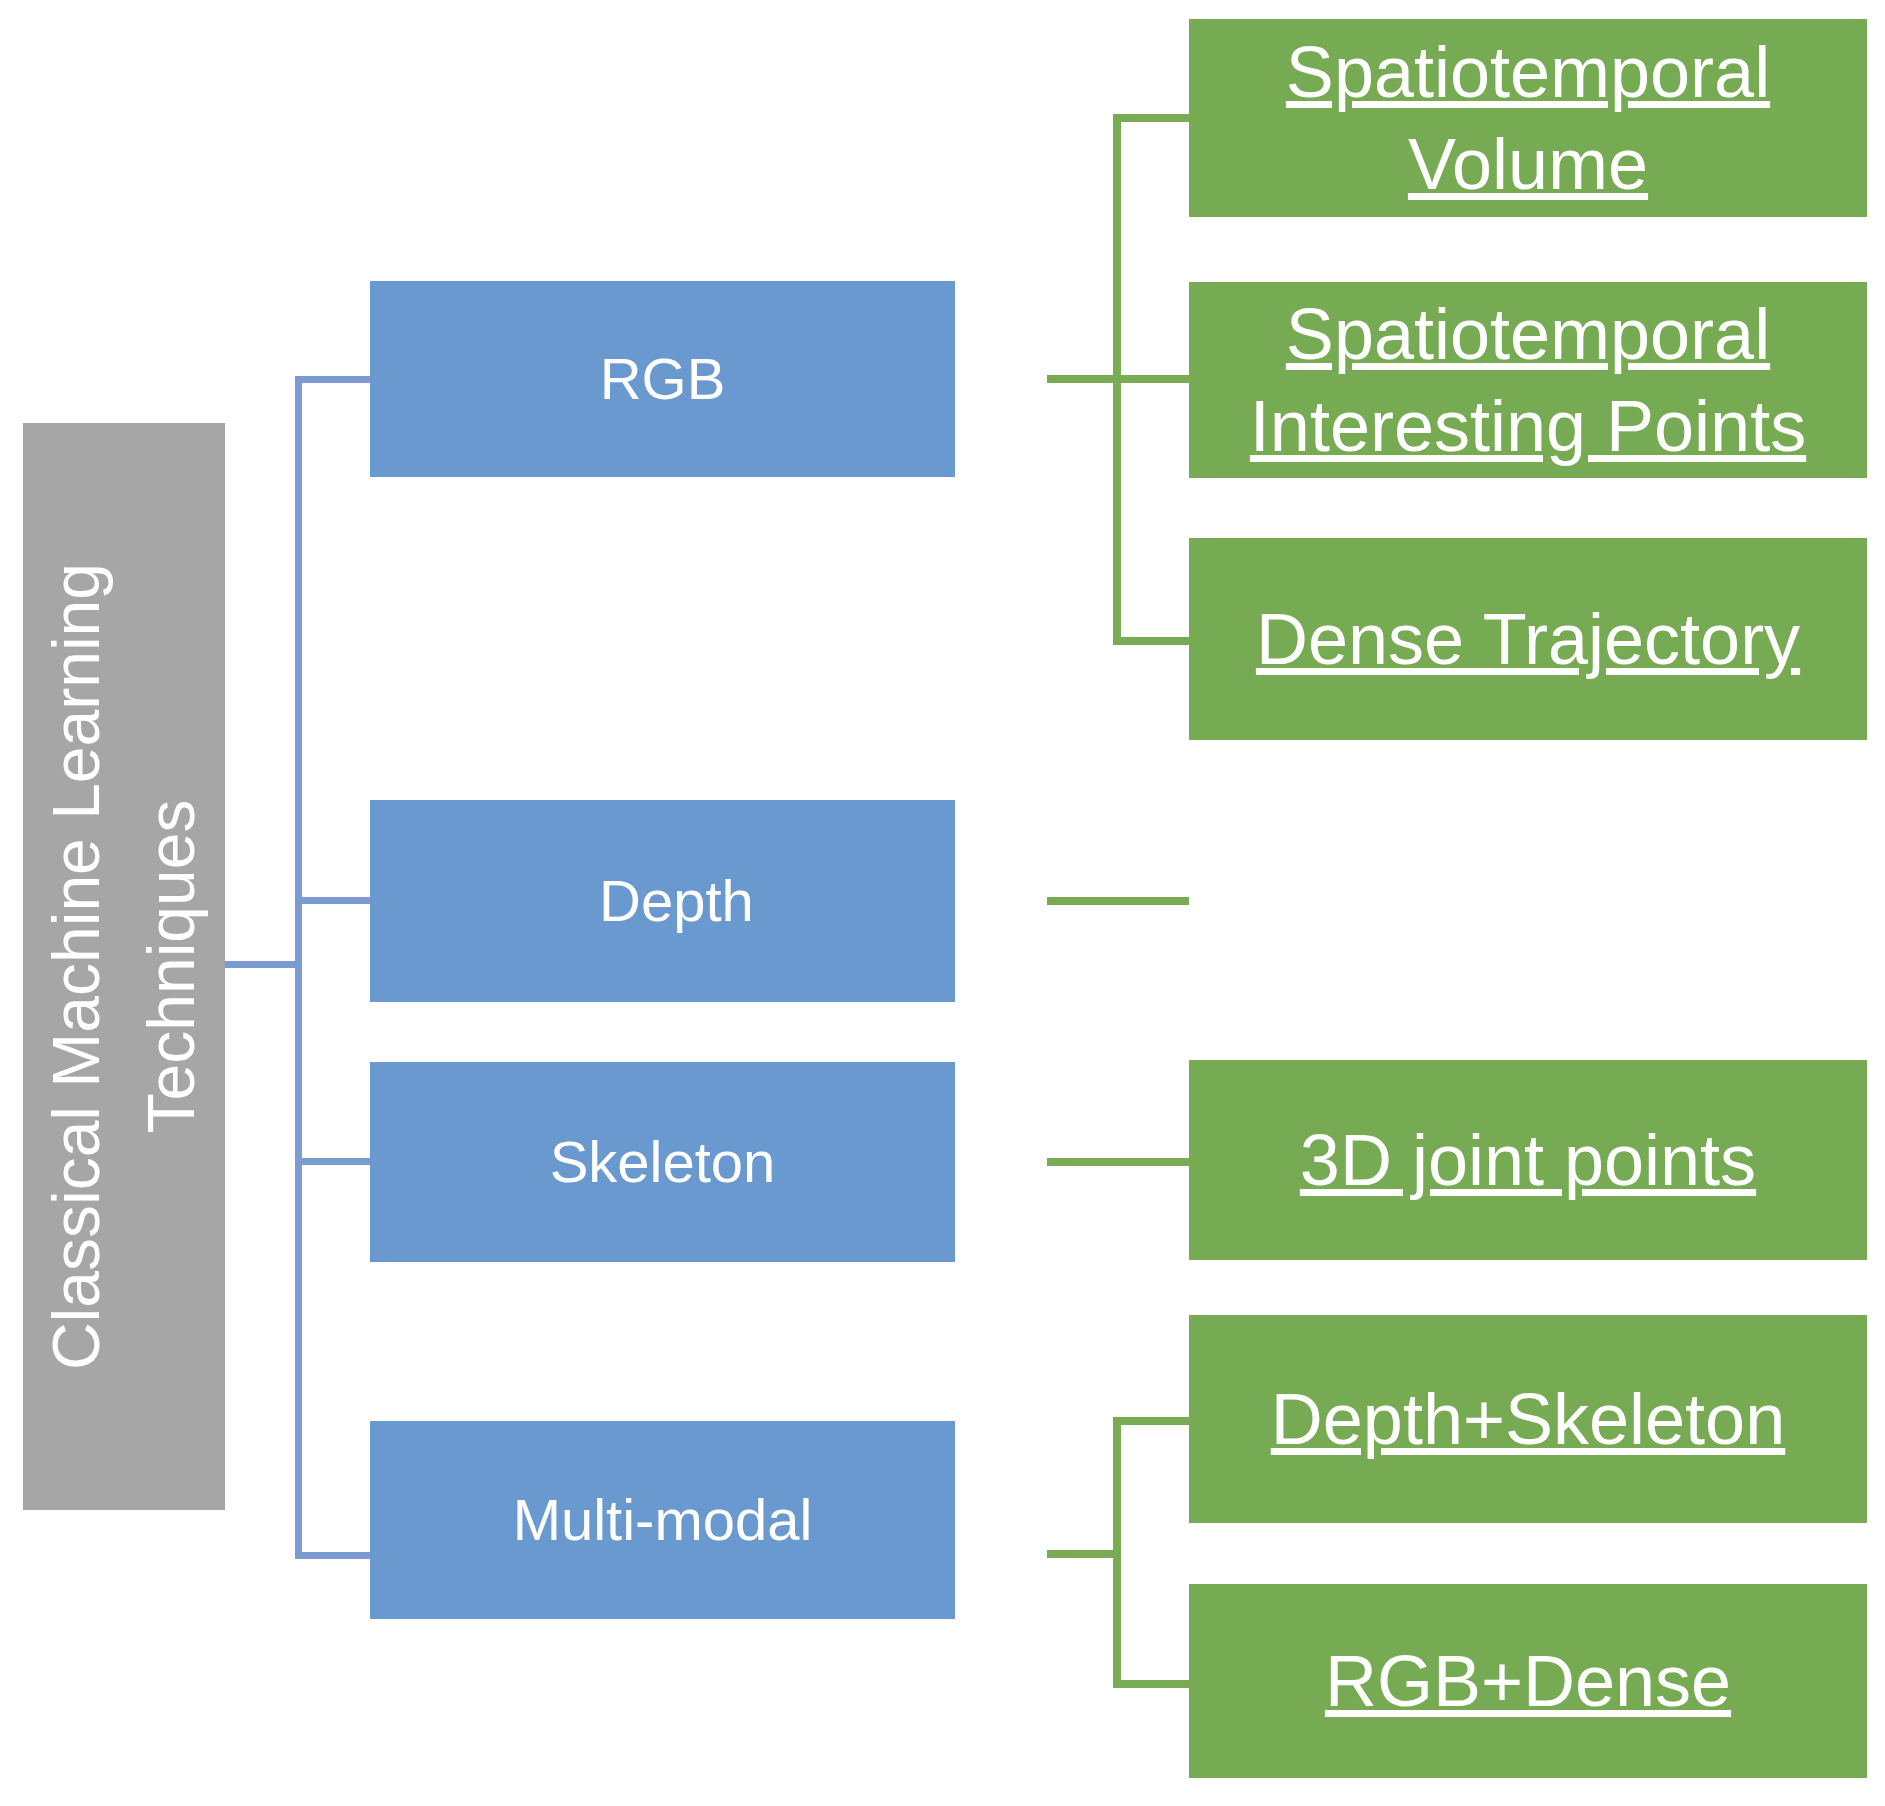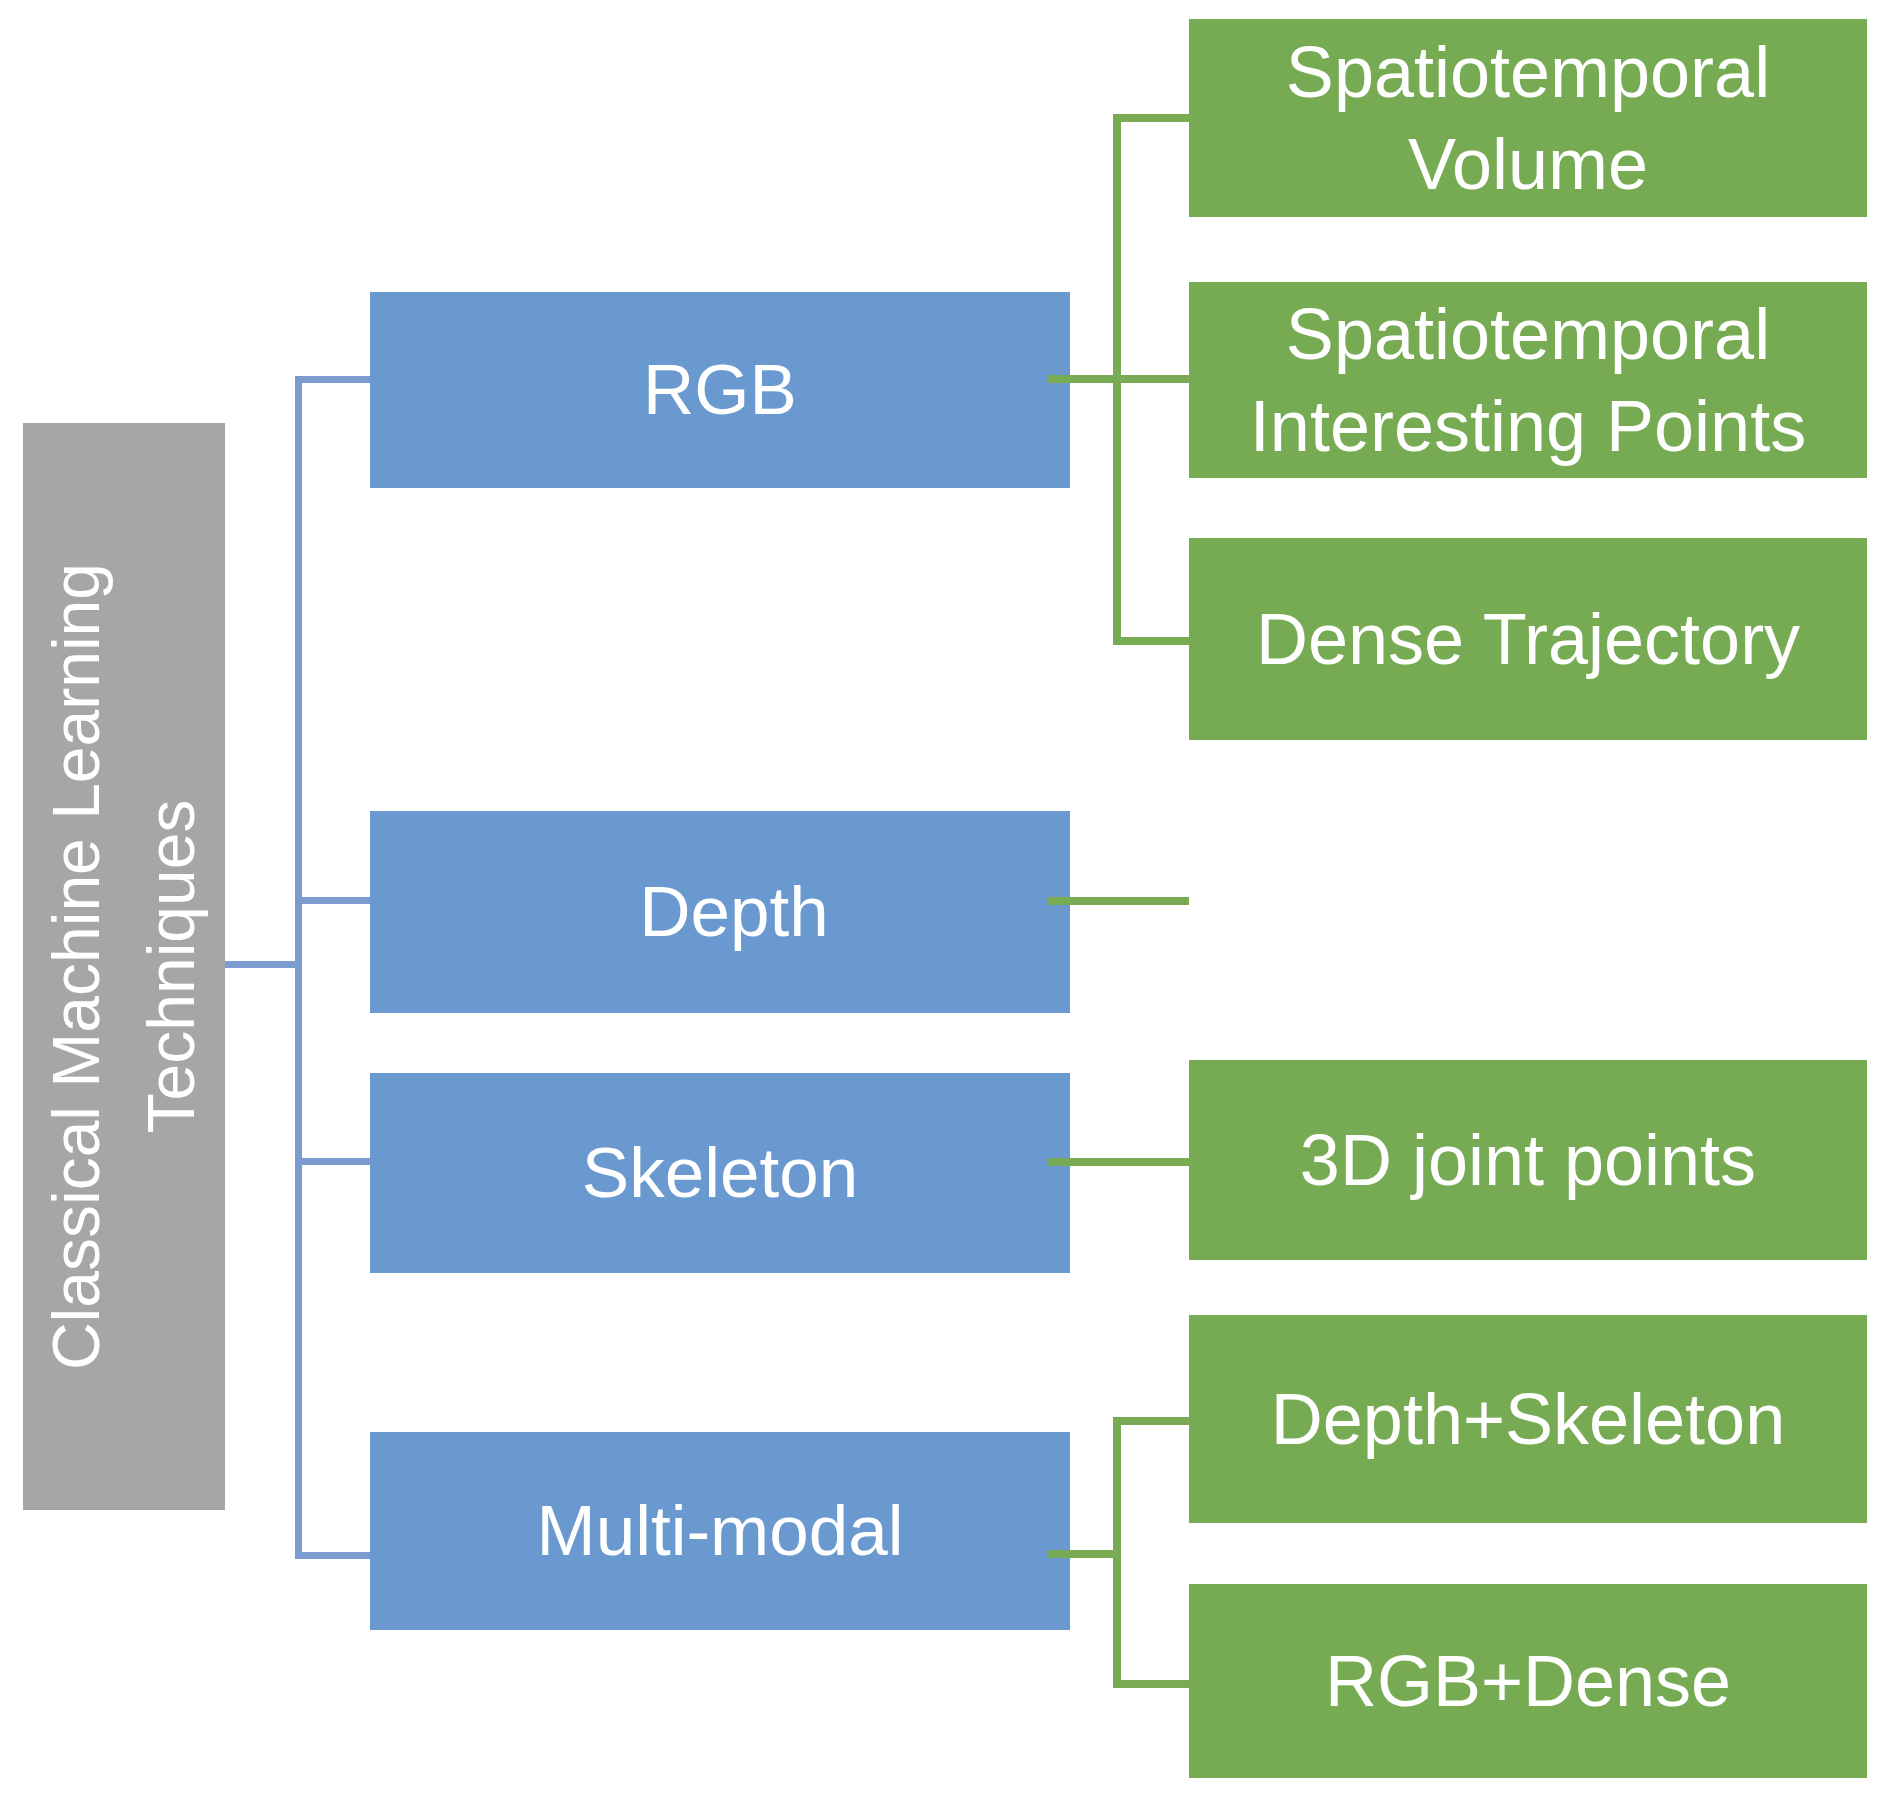--- a/index.html
+++ b/index.html
@@ -9,26 +9,26 @@
   html,body{margin:0;padding:0;background:#ffffff;}
   .canvas{
     position:relative; width:1885px; height:1806px; background:#ffffff;
     font-family:"Liberation Sans", sans-serif; overflow:hidden;
   }
   .node{
     position:absolute; display:flex; align-items:center; justify-content:center;
     text-align:center; color:var(--text-white); box-sizing:border-box;
   }
   .branch{
-    left:370px; width:700px; background:var(--box-blue);
-    font-size:71px; line-height:92px;margin-top:11px;
+    left:370px; width:585px; background:var(--box-blue);
+    font-size:58px; line-height:92px;
   }
   .leaf{
     left:1189px; width:678px; background:var(--box-green);
-    font-size:72px; line-height:92px; padding:0 20px;
+    font-size:72px; line-height:92px; padding:0 20px;text-decoration:underline;
   }
   .root{
     left:23px; top:423px; width:1087px; height:202px; background:var(--box-gray);
     font-size:66px; line-height:95px; padding:0 20px;
     transform:translateY(1087px) rotate(-90deg); transform-origin:0 0;
   }
   .line{position:absolute;}
   .line.blue{background:var(--line-blue);}
   .line.green{background:var(--line-green);}
 

